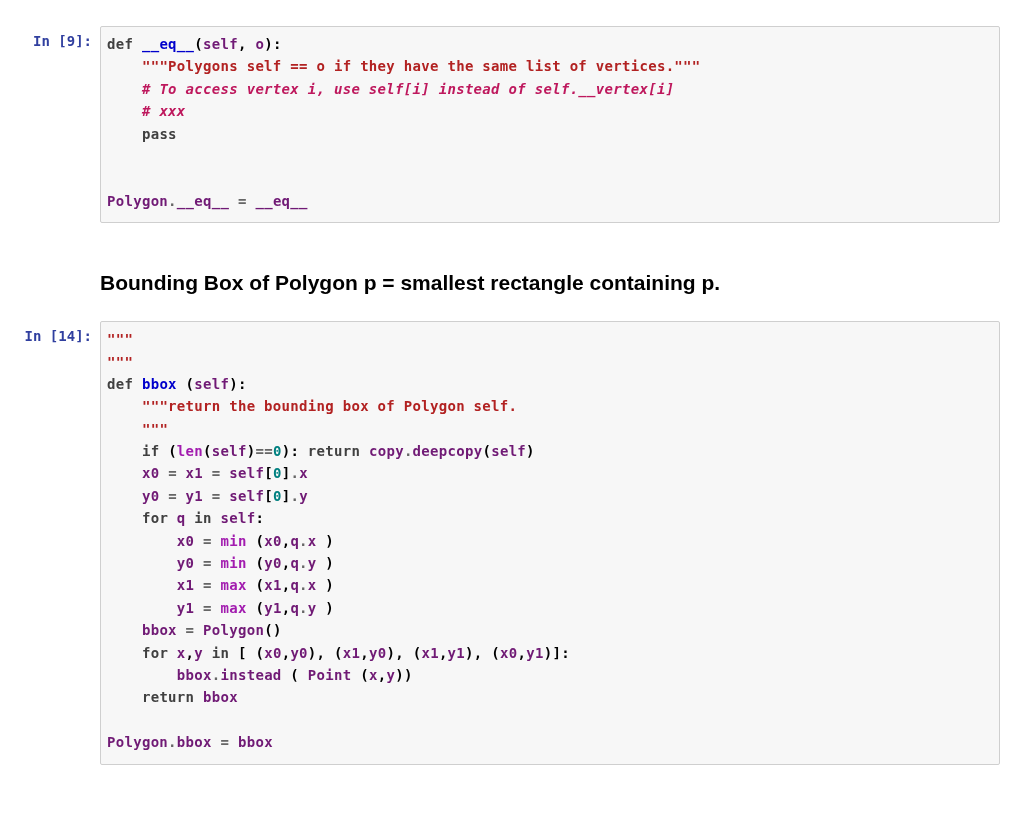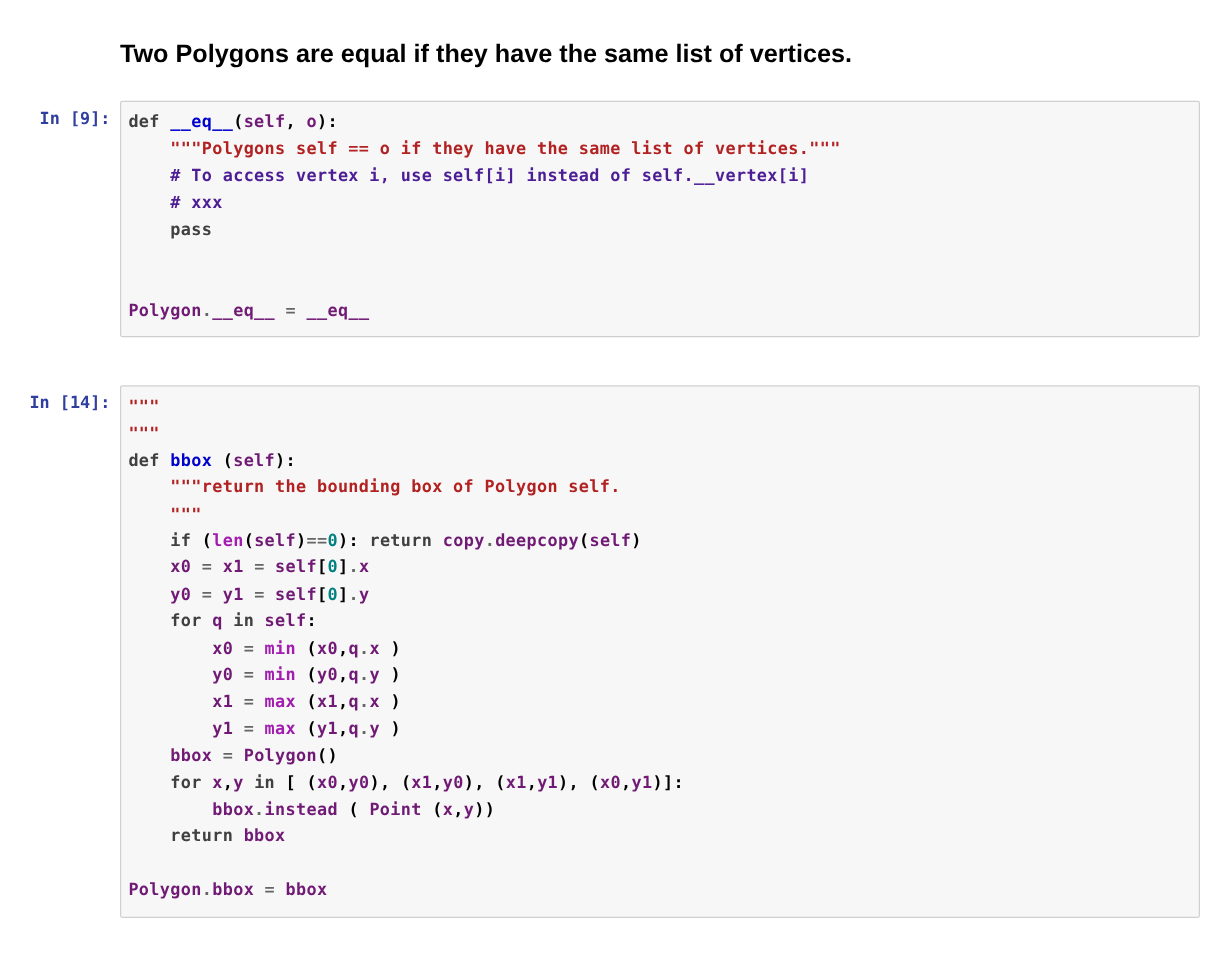--- a/index.html
+++ b/index.html
@@ -49,36 +49,33 @@
     letter-spacing: 0.3px;
     overflow: hidden;
   }
 
   .kw   { color: #404040; }
   .nm   { color: #701a75; }
   .fn   { color: #0000cc; }
   .op   { color: #666; }
   .p    { color: #000; }
   .str  { color: #b22222; }
-  .cmt  { color: #4c1d95; }
+  .cmt  { color: #be185d; font-style: italic; }
   .num  { color: #008080; }
   .bi   { color: #a21caf; }
 
   .vspace { height: 34px; }
 </style>
 </head>
 <body>
 
 <div class="notebook">
 
   <div class="cell-row text-cell">
     <div class="prompt-col"></div>
-    <div class="content-col">
-      <h3 class="mdhead">Two Polygons are equal if they have the same list of vertices.</h3>
-    </div>
   </div>
 
   <div class="cell-row">
     <div class="prompt-col">
       <span class="prompt-text">In [9]:</span>
     </div>
     <div class="content-col">
       <div class="code-input">
 <pre class="code"><span class="kw">def</span><span> </span><span class="fn">__eq__</span><span class="p">(</span><span class="nm">self</span><span class="p">,</span><span> </span><span class="nm">o</span><span class="p">)</span><span class="p">:</span>
     <span class="str">"""Polygons self == o if they have the same list of vertices."""</span>
@@ -89,20 +86,23 @@
 
 <span class="nm">Polygon</span><span class="op">.</span><span class="nm">__eq__</span><span> </span><span class="op">=</span><span> </span><span class="nm">__eq__</span></pre>
       </div>
     </div>
   </div>
 
   <div class="vspace"></div>
 
   <div class="cell-row text-cell">
     <div class="prompt-col"></div>
+    <div class="content-col">
+      <h3 class="mdhead">Bounding Box of Polygon p = smallest rectangle containing p.</h3>
+    </div>
   </div>
 
   <div class="cell-row">
     <div class="prompt-col">
       <span class="prompt-text">In [14]:</span>
     </div>
     <div class="content-col">
       <div class="code-input">
 <pre class="code"><span class="str">"""</span>
 <span class="str">"""</span>

